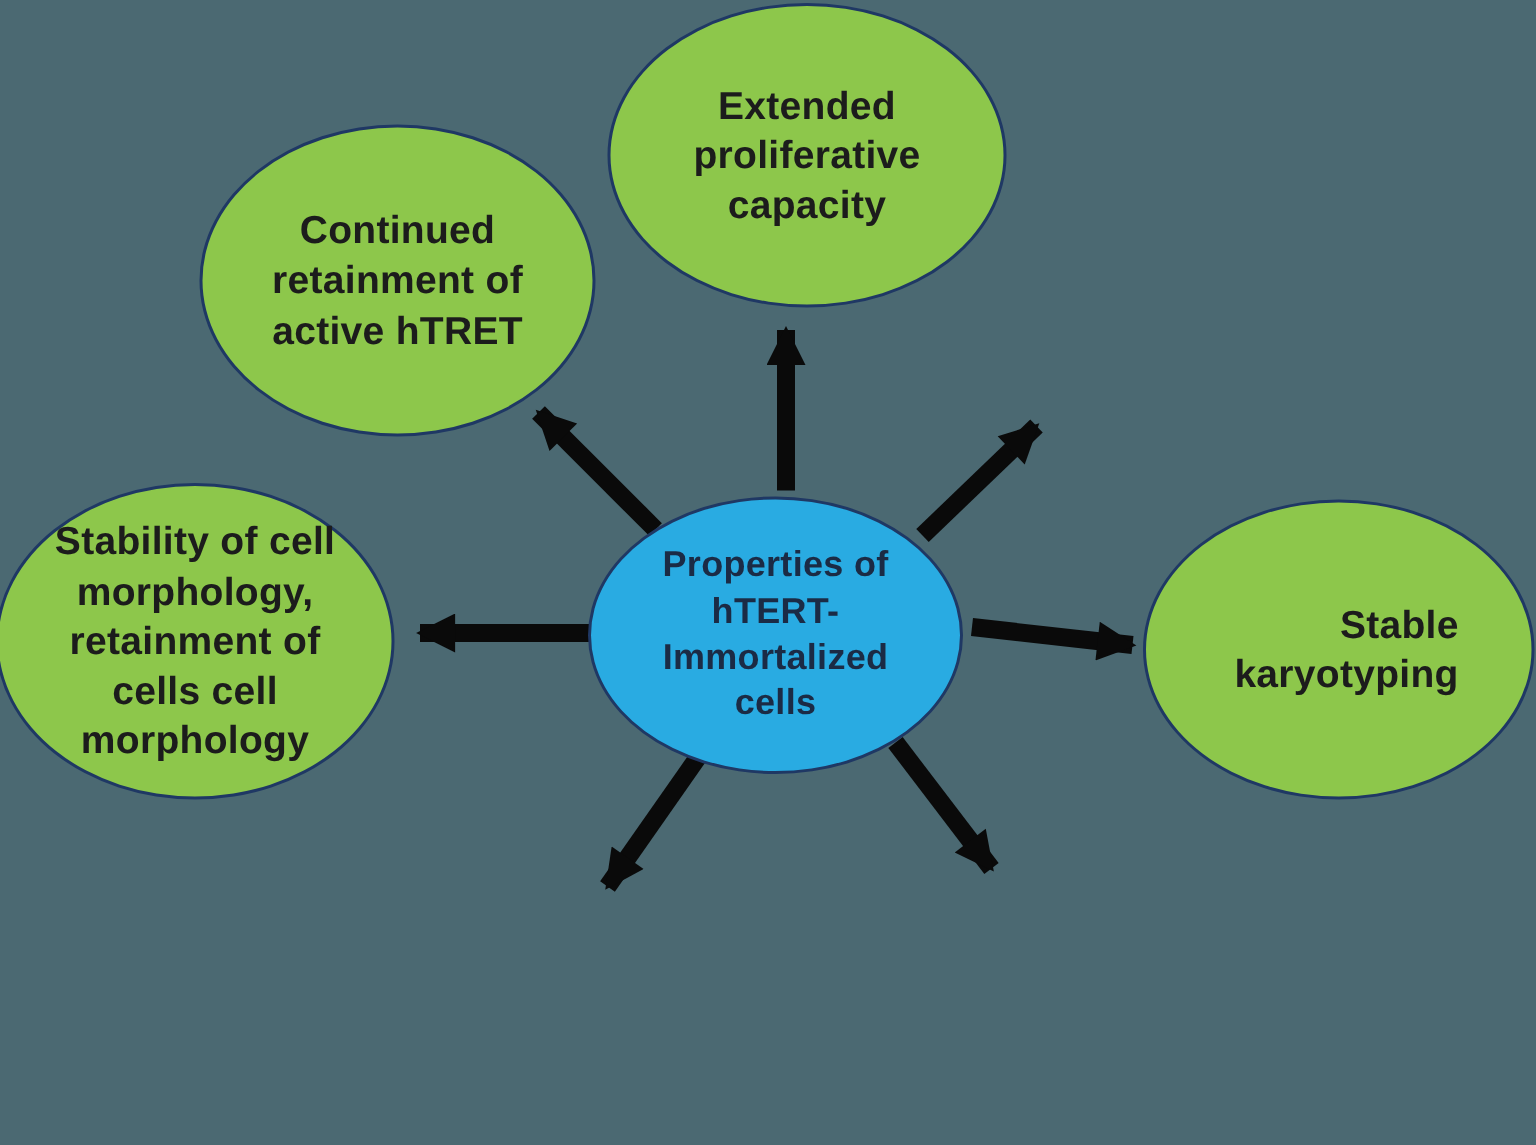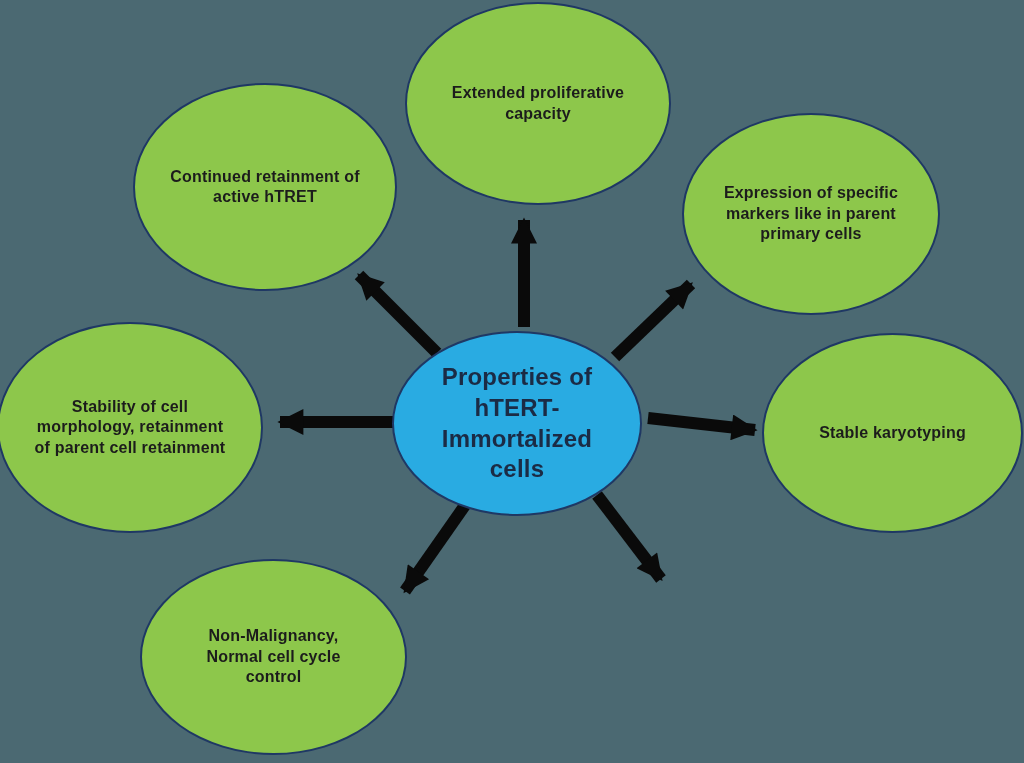--- a/index.html
+++ b/index.html
@@ -29,41 +29,41 @@
     border:2px solid var(--stroke);
     background:var(--node-fill);
     display:flex;
     align-items:center;
     justify-content:center;
     text-align:center;
     box-sizing:border-box;
   }
   .ellipse .label{
     font-weight:bold;
-    font-size:16px;
+    font-size:26px;
     line-height:1.28;
     color:var(--text);
     letter-spacing:0.2px;
   }
   .center-ellipse{
     background:var(--center-fill);
   }
   .center-ellipse .label{
     color:var(--center-text);
     font-size:24px;
   }
   
   .n-top          { left:405px; top:2px;   width:266px; height:203px; }
   .n-top .label   { max-width:200px; }
   .n-top-left     { left:133px; top:83px;  width:264px; height:208px; }
   .n-top-left .label { max-width:205px; }
   .n-top-right    { left:682px; top:113px; width:258px; height:202px; }
   .n-top-right .label { max-width:182px; }
   .n-right        { left:762px; top:333px; width:261px; height:200px; }
-  .n-right .label { max-width:160px; }
+  .n-right .label { max-width:160px;text-align:right; }
   .n-left         { left:-3px;  top:322px; width:266px; height:211px; }
   .n-left .label  { max-width:205px; }
   .n-bottom-left  { left:140px; top:559px; width:267px; height:196px; }
   .n-bottom-left .label { max-width:175px; }
   .n-bottom-right { left:632px; top:562px; width:266px; height:195px; }
   .n-bottom-right .label { max-width:178px; }
   .n-center       { left:392px; top:331px; width:250px; height:185px; }
   .n-center .label{ max-width:195px; }
   .arrow-layer{
     position:absolute;
@@ -94,35 +94,29 @@
     <line x1="393" y1="422" x2="280" y2="422" marker-end="url(#ah)"></line>
     <line x1="648" y1="418" x2="755" y2="430" marker-end="url(#ah)"></line>
     <line x1="468" y1="501" x2="405" y2="591" marker-end="url(#ah)"></line>
     <line x1="597" y1="495" x2="661" y2="579" marker-end="url(#ah)"></line>
   </svg>
 
   <div class="ellipse n-top">
     <div class="label">Extended proliferative capacity</div>
   </div>
 
-  <div class="ellipse n-top-right">
-    <div class="label">Expression of specific markers like in parent primary cells</div>
-  </div>
 
   <div class="ellipse n-right">
     <div class="label">Stable karyotyping</div>
   </div>
 
 
-  <div class="ellipse n-bottom-left">
-    <div class="label">Non-Malignancy, Normal cell cycle control</div>
-  </div>
 
   <div class="ellipse n-left">
-    <div class="label">Stability of cell morphology, retainment of parent cell retainment</div>
+    <div class="label">Stability of cell morphology, retainment of cells cell morphology</div>
   </div>
 
   <div class="ellipse n-top-left">
     <div class="label">Continued retainment of active hTRET</div>
   </div>
 
   <div class="ellipse center-ellipse n-center">
     <div class="label">Properties of hTERT-Immortalized cells</div>
   </div>
 

